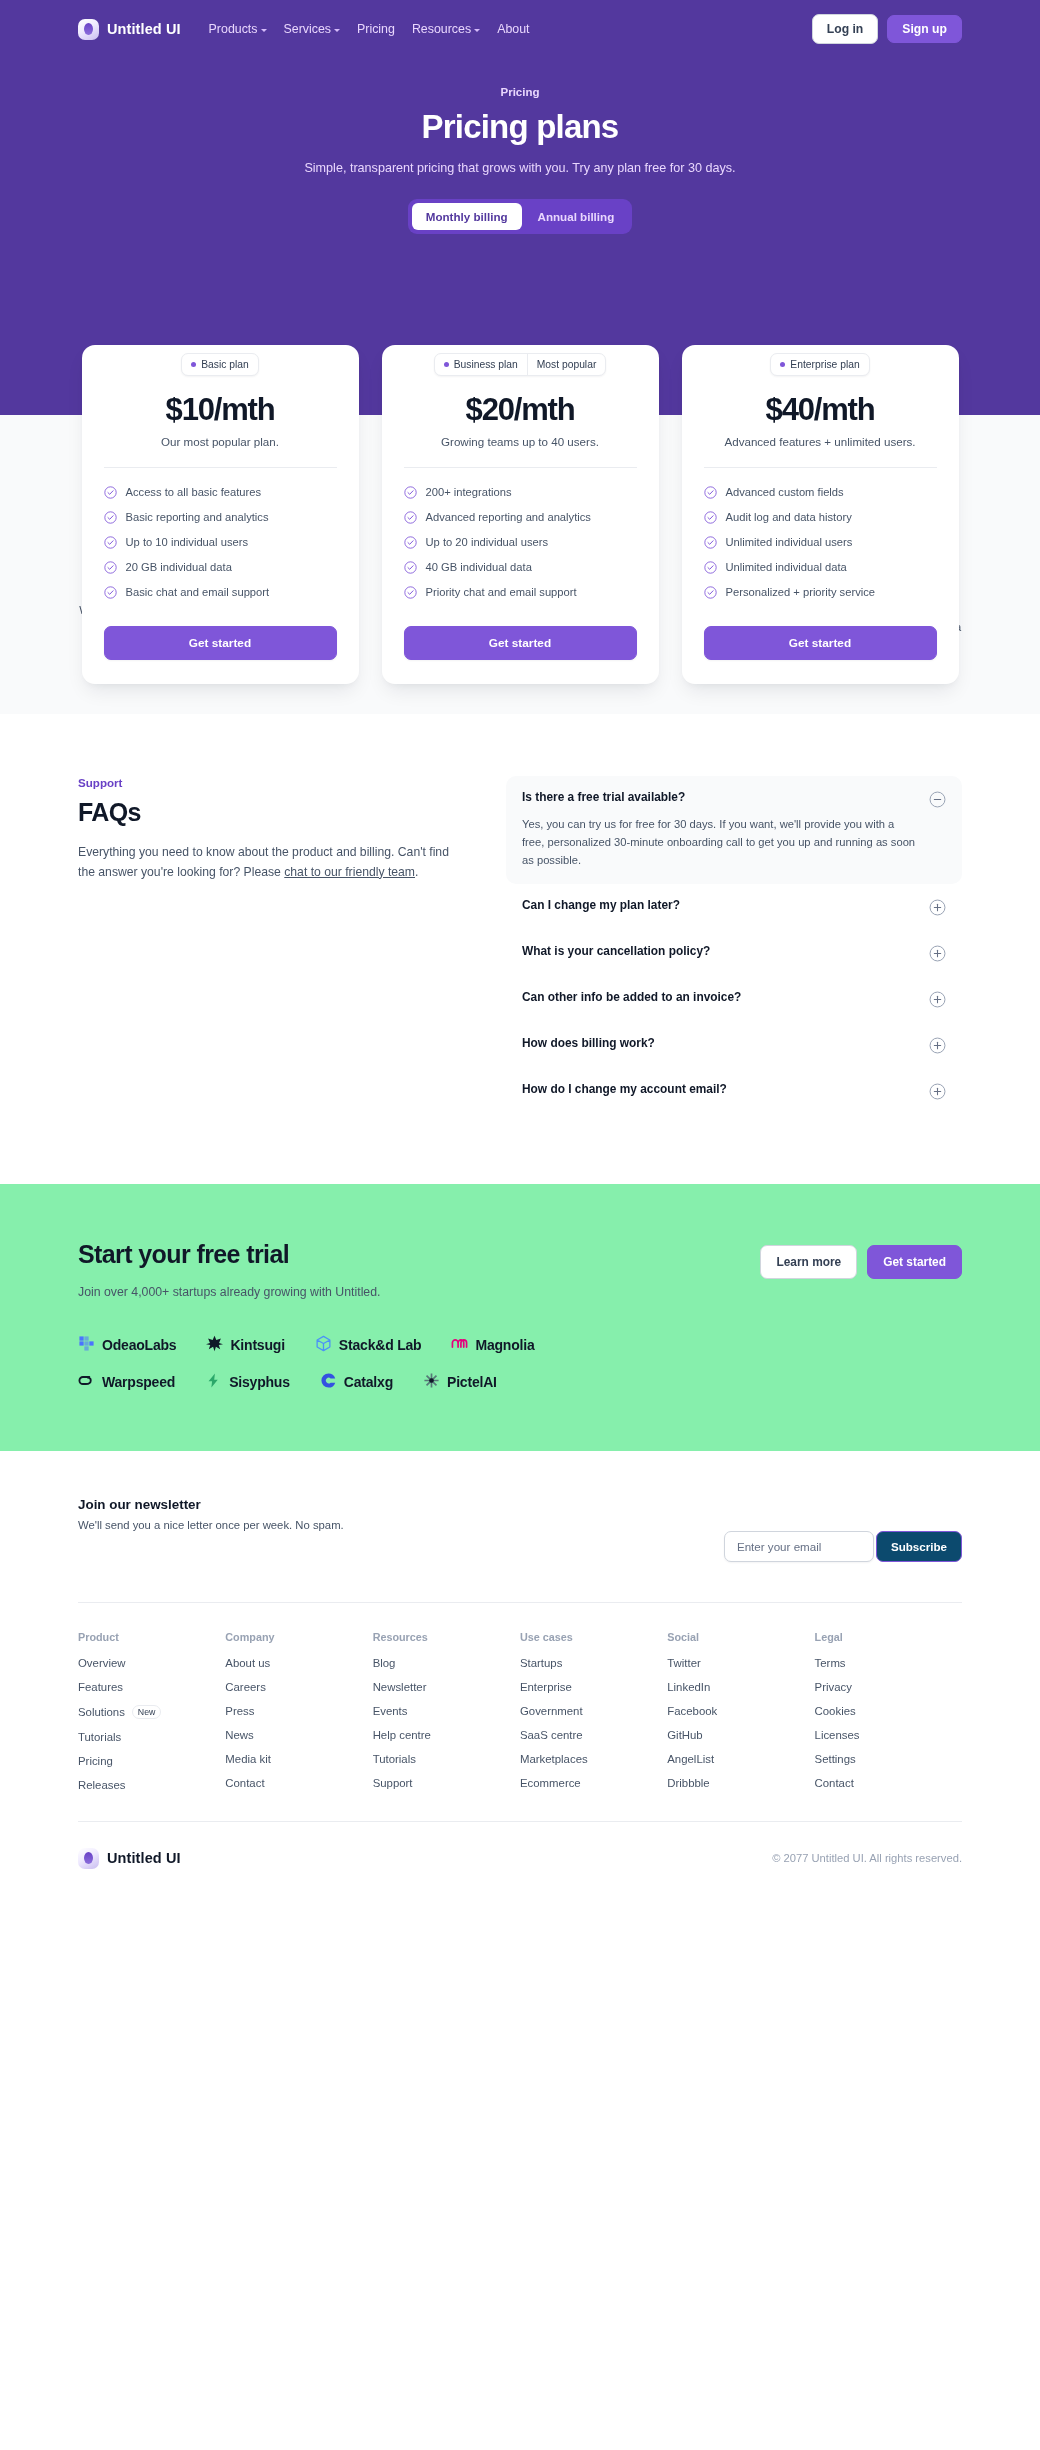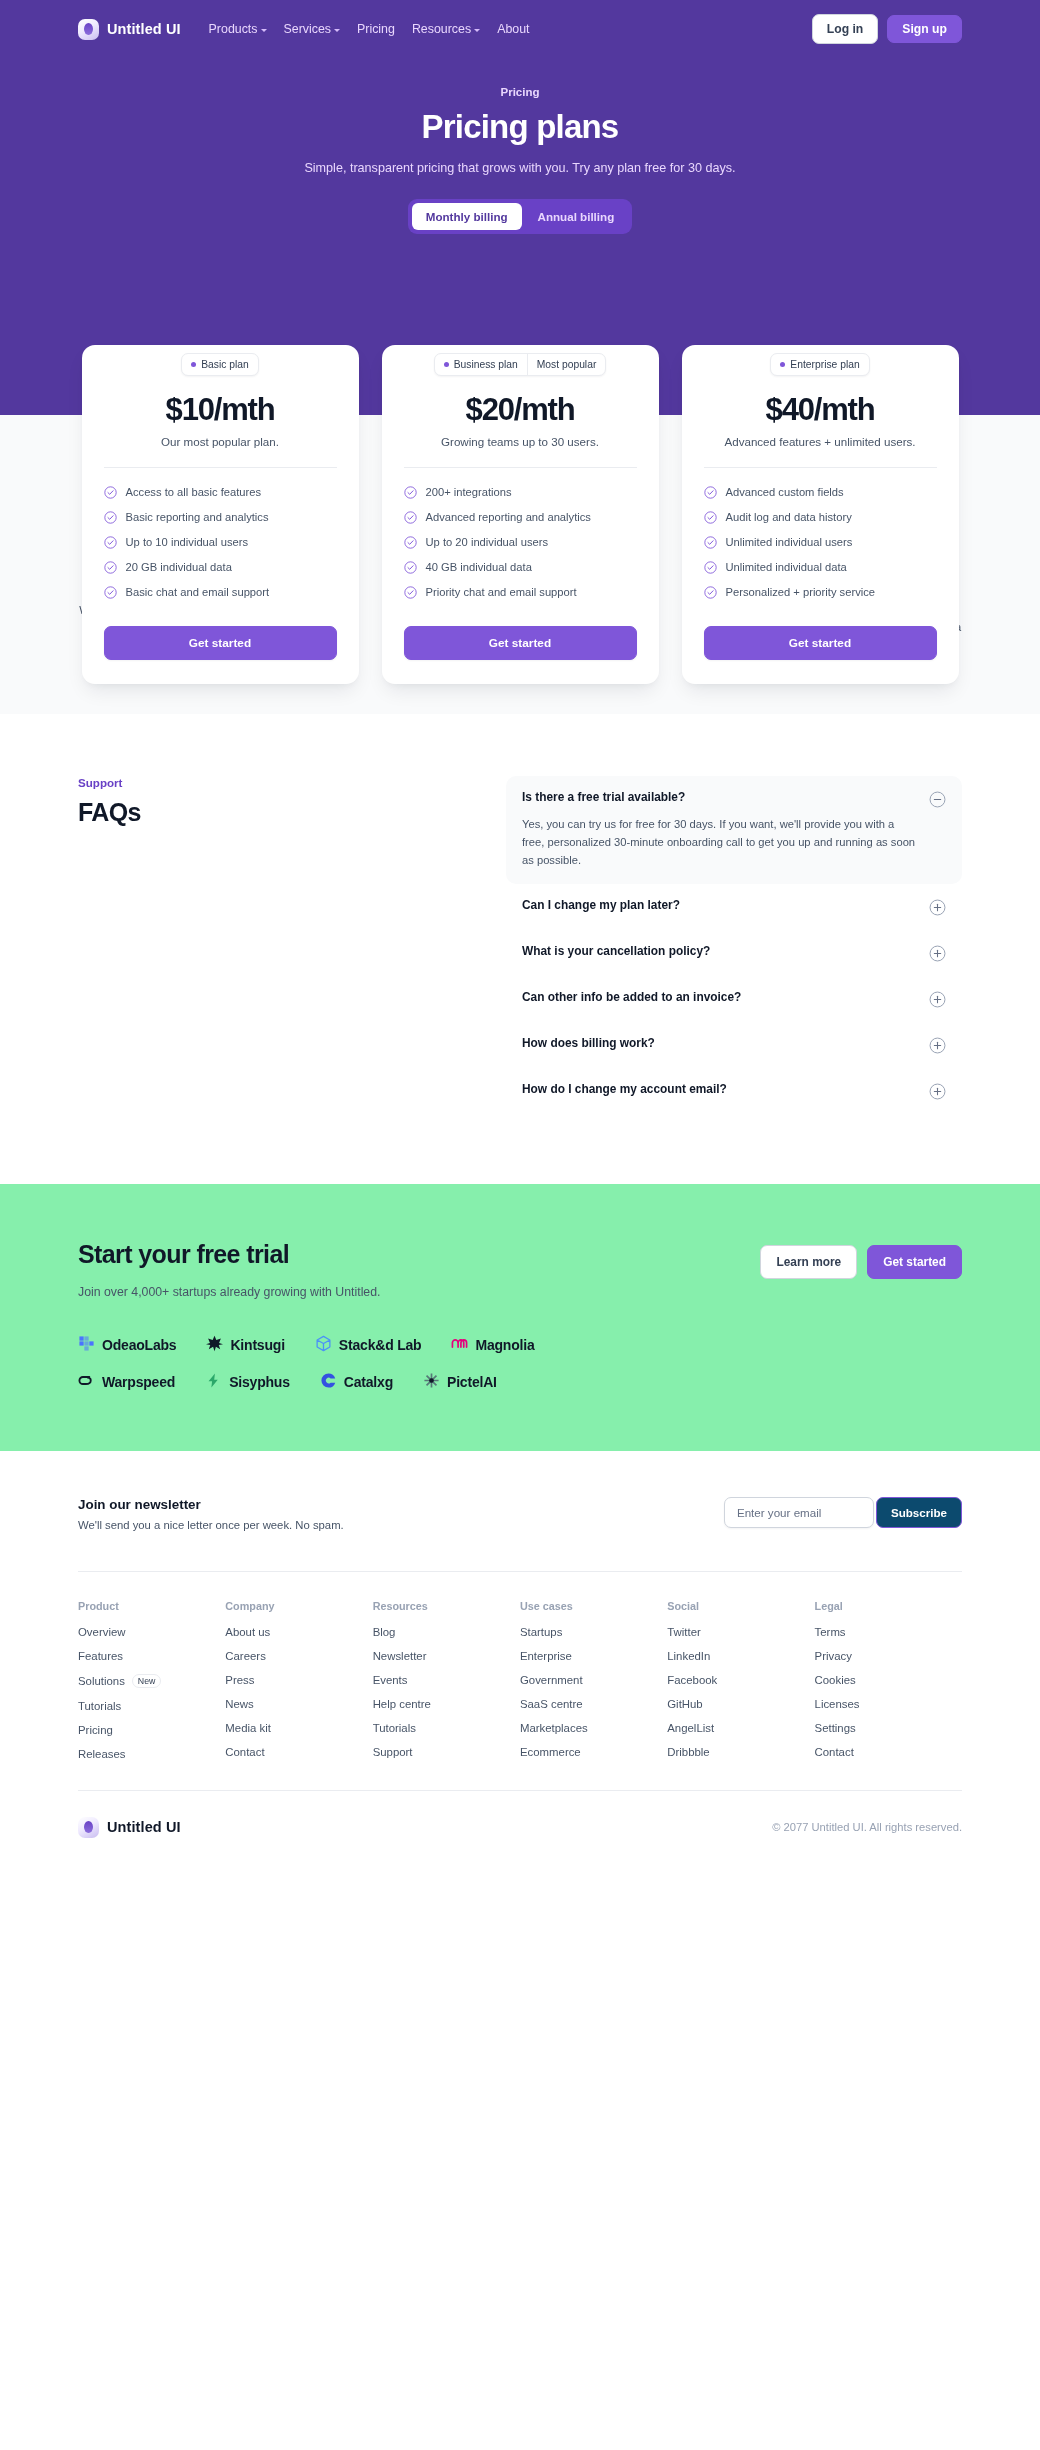--- a/index.html
+++ b/index.html
@@ -145,21 +145,21 @@
   .btn-learn { background: #fff; color: #344054; border: 1px solid #D0D5DD; padding: 9px 15px; font-size: 11.9px; font-weight: 600; border-radius: 7px; cursor:pointer; }
   .btn-get { background: #7F56D9; color: #fff; border: 1px solid #7F56D9; padding: 9px 15px; font-size: 11.9px; font-weight: 600; border-radius: 7px; cursor:pointer; }
 
   .logos { margin-top: 36px; display: flex; flex-direction: column; gap: 16px; }
   .logo-row { display: flex; gap: 30px; align-items: center; }
   .logo { display: flex; align-items: center; gap: 7px; }
   .logo-name { font-size: 14px; font-weight: 700; color: #101828; letter-spacing: -.2px; white-space: nowrap; text-align: right; }
 
   
   .footer { background: #fff; padding: 46px 78px 0; }
-  .news { display: flex; align-items: flex-start; }
+  .news { display: flex; align-items: flex-start; flex-direction: column; }
   .news-title { font-size: 13.4px; font-weight: 700; color: #101828; }
   .news-sub { font-size: 11.3px; color: #475467; margin-top: 7px; }
   .news-form { margin-left: auto; display: flex; gap: 2px; }
   .news-input {
     width: 150px; border: 1px solid #D0D5DD; border-radius: 7px; padding: 8px 12px;
     font-size: 11.6px; color: #667085; font-family: "Liberation Sans", sans-serif;
     background: #fff; box-shadow: 0 1px 2px rgba(16,24,40,.05);
   }
   .news-input::placeholder { color: #667085; }
   .btn-sub { background: #0c4a6e; color:#fff; border:1px solid #7F56D9; font-size: 11.6px; font-weight:600; padding: 8px 14px; border-radius:7px; cursor:pointer; }
@@ -283,21 +283,21 @@
         <div class="badge-row">
           <div class="badge-group">
             <div class="badge-seg">
               <span class="dot"></span>
               <span>Business plan</span>
             </div>
             <div class="badge-seg">Most popular</div>
           </div>
         </div>
         <div class="price">$20/mth</div>
-        <div class="price-sub">Growing teams up to 30 users.</div>
+        <div class="price-sub">Growing teams up to 40 users.</div>
         <div class="divider"></div>
         <div class="features">
           <div class="feature">
             <span class="check"><svg width="13" height="13" viewBox="0 0 24 24">
                 <circle cx="12" cy="12" r="10.5" fill="none" stroke="#7F56D9" stroke-width="1.6"></circle>
                 <path d="M7.3 12.2 L10.5 15.3 L16.8 8.8" fill="none" stroke="#7F56D9" stroke-width="1.8" stroke-linecap="round" stroke-linejoin="round"></path>
               </svg></span>
             <span class="feature-label">200+ integrations</span>
           </div>
           <div class="feature">
@@ -413,20 +413,23 @@
           <div class="strip-title">Manage your team with reports</div>
           <div class="strip-text">Measure what matters with Untitled's easy-to-use reports. You can filter, export, and drilldown on the data in a couple clicks.</div>
         </div>
       </div>
   </div>
 
   <div class="faq">
     <div class="faq-left">
       <div class="faq-eyebrow">Support</div>
       <div class="faq-title">FAQs</div>
+      <div class="faq-desc">
+        <span>Everything you need to know about the product and billing. Can't find the answer you're looking for? Please </span><span class="faq-link">chat to our friendly team</span><span>.</span>
+      </div>
     </div>
     <div class="faq-right" id="faq-right">
         <div class="faq-item open">
           <div class="faq-head">
             <div class="faq-q">Is there a free trial available?</div>
             <span class="faq-icon"><svg width="17" height="17" viewBox="0 0 24 24">
                 <circle cx="12" cy="12" r="10.5" fill="none" stroke="#98A2B3" stroke-width="1.4"></circle>
                 <path d="M7.5 12h9" stroke="#667085" stroke-width="1.5" stroke-linecap="round"></path>
               </svg></span>
           </div>

